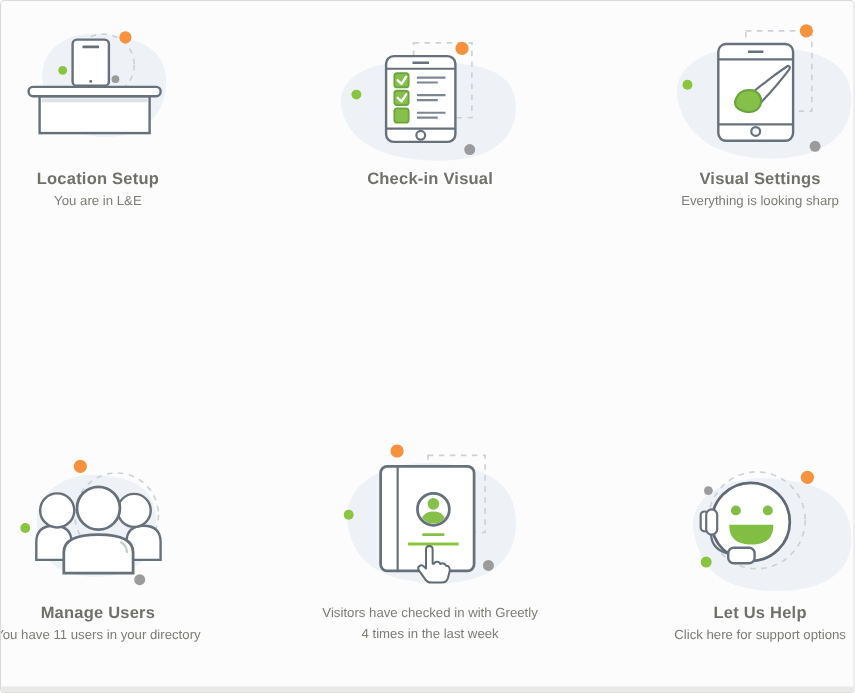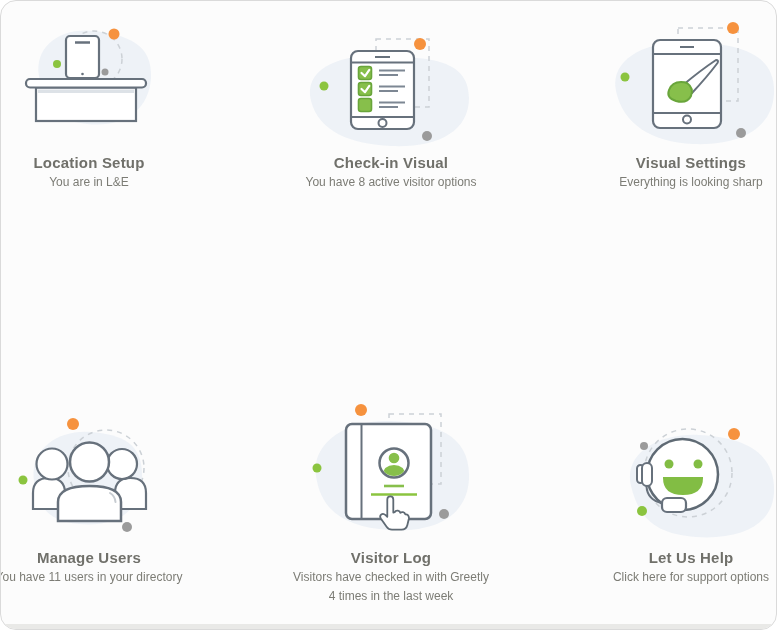--- a/index.html
+++ b/index.html
@@ -1,18 +1,18 @@
 <!DOCTYPE html>
 <html><head>
 <meta charset="utf-8">
 <style>
   html,body{margin:0;padding:0;background:#ffffff;font-family:"Liberation Sans", sans-serif;}
   .screen{
     position:relative;width:775px;height:628px;
-    background:#fcfcfc;border:1px solid #dadada;border-radius:16px;
+    background:#fcfcfc;border:1px solid #dadada;border-radius:4px;
     overflow:hidden;
   }
   .bottom-strip{position:absolute;left:0;right:0;bottom:0;height:5px;background:#e9e9e7;}
   .tile{position:absolute;width:300px;text-align:center;cursor:pointer;}
   .tile svg{display:block;width:300px;height:145px;}
   .tile-title{
     margin-top:3px;font-size:15px;font-weight:600;color:#70706a;line-height:17px;
     letter-spacing:.2px;
   }
   .tile-subtitle{
@@ -68,21 +68,20 @@
       <g stroke="#7d8793" stroke-width="2">
         <line x1="138" y1="64.5" x2="164" y2="64.5"></line>
           <line x1="138" y1="69" x2="157" y2="69"></line>
         <line x1="138" y1="80.5" x2="164" y2="80.5"></line>
           <line x1="138" y1="85" x2="157" y2="85"></line>
         <line x1="138" y1="96.5" x2="164" y2="96.5"></line>
           <line x1="138" y1="101" x2="157" y2="101"></line>
       </g>
     </svg>
     <div class="tile-title">Check-in Visual</div>
-    <div class="tile-subtitle">You have 8 active visitor options</div>
     <div class="tile-subtitle"></div>
   </div>
 
   <div class="tile r1 c3">
     <svg viewBox="0 0 300 145">
       <path d="M75,85 C68,52 108,34 150,36 C192,38 235,44 233,88 C231,122 200,140 152,138 C110,136 82,118 75,85 Z" fill="#eef2f7"></path>
       <rect x="137" y="22" width="60" height="73" fill="none" stroke="#ccd1d6" stroke-width="1.5" stroke-dasharray="5 5"></rect>
       <circle cx="192" cy="22" r="6" fill="#f6923e"></circle>
       <circle cx="84" cy="71" r="4.5" fill="#8bc43f"></circle>
       <circle cx="200" cy="127" r="5" fill="#9b9b9b"></circle>
@@ -135,21 +134,20 @@
       <line x1="120.5" y1="23" x2="120.5" y2="118" stroke="#67717c" stroke-width="2"></line>
       <circle cx="153" cy="62" r="14.5" fill="#ffffff" stroke="#67717c" stroke-width="2.5"></circle>
       <g clip-path="url(#avclip)">
         <circle cx="153" cy="57" r="5.3" fill="#87bf4b"></circle>
         <path d="M141,76 Q142,64 153,64 Q164,64 165,76 Z" fill="#87bf4b"></path>
       </g>
       <line x1="143" y1="85" x2="163" y2="85" stroke="#87bf4b" stroke-width="2.6"></line>
       <line x1="130" y1="93.5" x2="176" y2="93.5" stroke="#8bc43f" stroke-width="2.6"></line>
       <path d="M146.3,98.6 Q146.3,95.3 149.3,95.3 Q152.3,95.3 152.3,98.6 L152.3,111.5 L153.8,111.2 Q154.6,109.3 156.9,109.7 Q158.9,110.1 159.3,111.8 Q160.4,110.9 162,111.2 Q163.9,111.6 164.3,113.4 Q165.9,113 166.9,114.1 Q168.3,115.6 167.8,118 L166.3,124.2 Q165.2,128.6 160.5,128.6 L151,128.6 Q147.6,128.6 145.6,125.7 L139.8,117.4 Q138.3,115 140.3,113.5 Q142.3,112.1 144.6,114.2 L146.3,115.8 Z" fill="#ffffff" stroke="#5f6a74" stroke-width="1.8" stroke-linejoin="round"></path>
     </svg>
-    <div class="tile-title">Visitor Log</div>
     <div class="tile-subtitle">Visitors have checked in with Greetly</div>
     <div class="tile-subtitle">4 times in the last week</div>
   </div>
 
   <div class="tile r2 c3">
     <svg viewBox="0 0 300 145">
       <path d="M90,85 C82,52 118,32 158,34 C198,36 235,48 233,92 C231,124 200,139 155,136 C115,133 98,118 90,85 Z" fill="#eef2f7"></path>
       <circle cx="147" cy="72" r="44" fill="none" stroke="#ccd1d6" stroke-width="1.5" stroke-dasharray="5 5"></circle>
       <circle cx="193" cy="33" r="6" fill="#f6923e"></circle>
       <circle cx="103" cy="45" r="4" fill="#9b9b9b"></circle>

